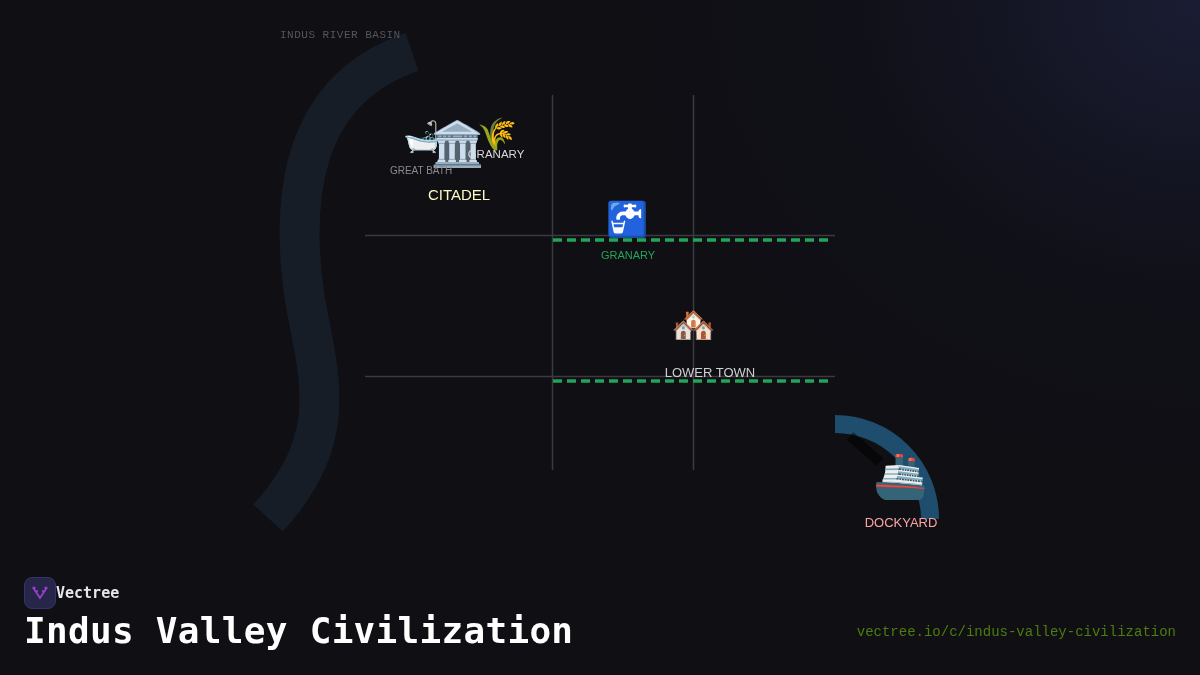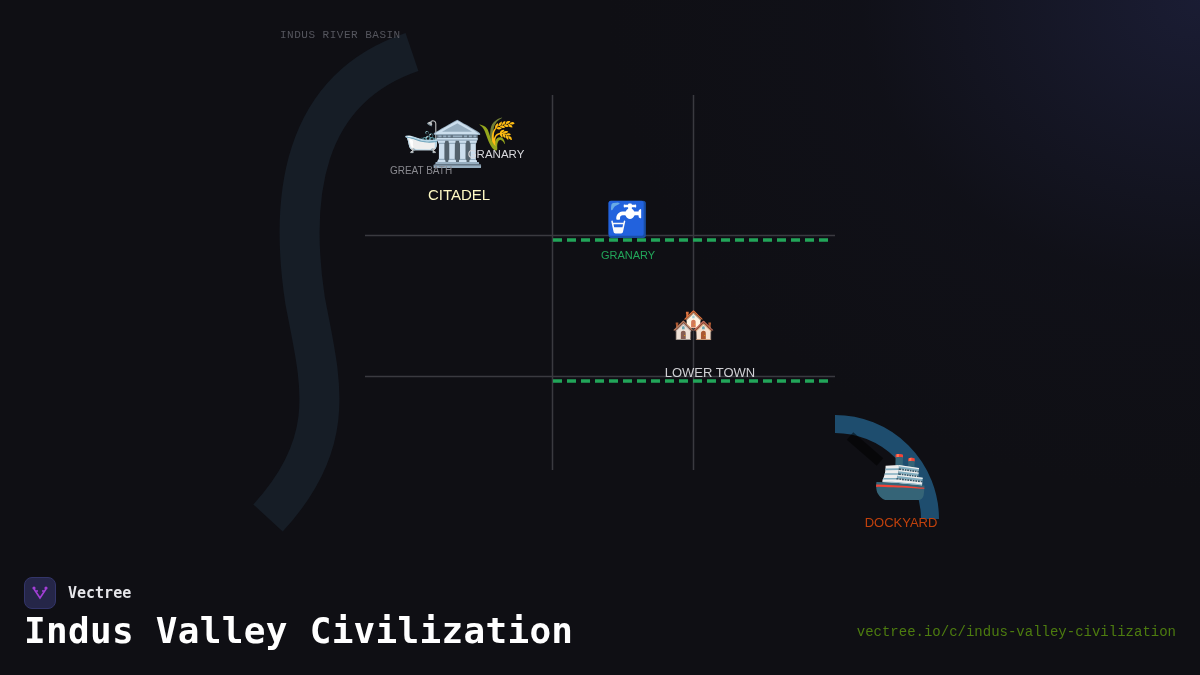--- a/index.html
+++ b/index.html
@@ -14,21 +14,21 @@
       pointer-events: none;
     }
     svg.map { position: absolute; left: 0; top: 0; }
     .lbl { position: absolute; transform: translateX(-50%); white-space: nowrap; }
     .emoji { position: absolute; transform: translate(-50%, -50%); line-height: 1; }
     .basin-label {
       position: absolute; left: 280px; top: 29px;
       font-family: "Liberation Mono", monospace; font-size: 11px; color: #55565e; letter-spacing: 0.5px;
     }
     .brand {
-      position: absolute; left: 24px; top: 577px; display: flex; align-items: center; gap: 12px;
+      position: absolute; left: 24px; top: 577px; display: flex; align-items: center; gap: 0;
     }
     .logo {
       width: 32px; height: 32px; border-radius: 8px; background: #252648;
       border: 1px solid #33356a; box-sizing: border-box; display: flex; align-items: center; justify-content: center;
     }
     .brand-name {
       font-family: "DejaVu Sans Mono", monospace; font-weight: bold; font-size: 15px; color: #e6e6ea;
     }
     .title {
       position: absolute; left: 24px; top: 610px;
@@ -70,21 +70,21 @@
 <div class="lbl" style="left:496px; top:148px; font-size:11.5px; color:#d8d8dc;">GRANARY</div>
 <div class="lbl" style="left:459px; top:186px; font-size:15px; color:#fef9c3;">CITADEL</div>
 
 <div class="emoji" style="left:628px; top:219px; font-size:34px;">🚰</div>
 <div class="lbl" style="left:628px; top:249px; font-size:11px; color:#22a559;">GRANARY</div>
 
 <div class="emoji" style="left:694px; top:325px; font-size:36px;">🏘️</div>
 <div class="lbl" style="left:694px; top:365px; font-size:13px; color:#d0d0d4;padding-left:32px;">LOWER TOWN</div>
 
 <div class="emoji" style="left:901px; top:476px; font-size:44px;">🚢</div>
-<div class="lbl" style="left:901px; top:515px; font-size:13px; color:#c2410c;">DOCKYARD</div>
+<div class="lbl" style="left:901px; top:515px; font-size:13px; color:#fca5a5;">DOCKYARD</div>
 
 <div class="brand">
   <div class="logo">
     <svg width="18" height="18" viewBox="0 0 18 18">
       <path d="M3 5 L9 14 L15 5" fill="none" stroke="#a23fd6" stroke-width="1.6"></path>
       <circle cx="3" cy="4" r="1.6" fill="#a23fd6"></circle>
       <circle cx="15" cy="4" r="1.6" fill="#a23fd6"></circle>
       <circle cx="6" cy="7" r="1" fill="#a23fd6"></circle>
       <circle cx="12" cy="7" r="1" fill="#a23fd6"></circle>
     </svg>

